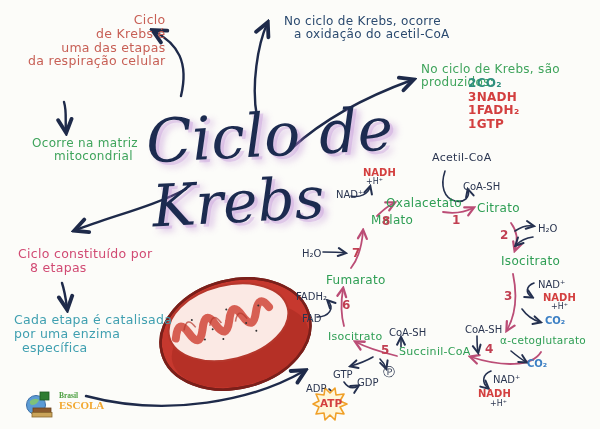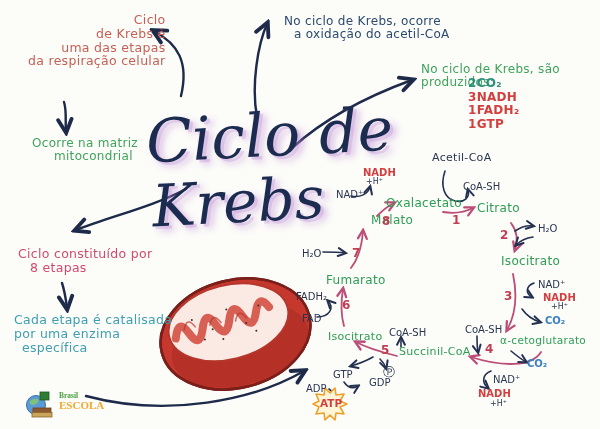--- a/index.html
+++ b/index.html
@@ -192,21 +192,21 @@
   <div class="lbl cof c-cof" style="left:493px;top:374px;">NAD⁺</div>
   <div class="lbl cof c-rd" style="left:478px;top:388px;font-weight:bold;">NADH</div>
   <div class="lbl sup c-cof" style="left:490px;top:400px;">+H⁺</div>
 
   <div class="lbl cyc c-met hand" style="left:399px;top:346px;font-size:11px;">Succinil-CoA</div>
   <div class="lbl step c-step" style="left:381px;top:344px;">5</div>
   <div class="lbl cof c-cof" style="left:389px;top:327px;">CoA-SH</div>
   <div class="lbl cyc c-met hand" style="left:328px;top:331px;font-size:11px;">Isocitrato</div>
 
   <div class="lbl cof c-cof" style="left:333px;top:369px;">GTP</div>
-  <div class="lbl cof c-cof" style="left:369px;top:377px;">GDP</div>
+  <div class="lbl cof c-cof" style="left:357px;top:377px;">GDP</div>
   <div class="lbl c-cof" style="left:383px;top:366px;font-size:12px;">Ⓟ</div>
   <div class="lbl cof c-cof" style="left:306px;top:383px;">ADP</div>
   <div class="lbl c-rd" style="left:320px;top:398px;font-size:10.5px;font-weight:bold;">ATP</div>
 
   <div class="lbl step c-step" style="left:342px;top:299px;">6</div>
   <div class="lbl cof c-cof" style="left:296px;top:291px;">FADH₂</div>
   <div class="lbl cof c-cof" style="left:302px;top:313px;">FAD</div>
 
   <div class="lbl cyc c-met hand" style="left:326px;top:274px;">Fumarato</div>
   <div class="lbl step c-step" style="left:352px;top:247px;">7</div>

